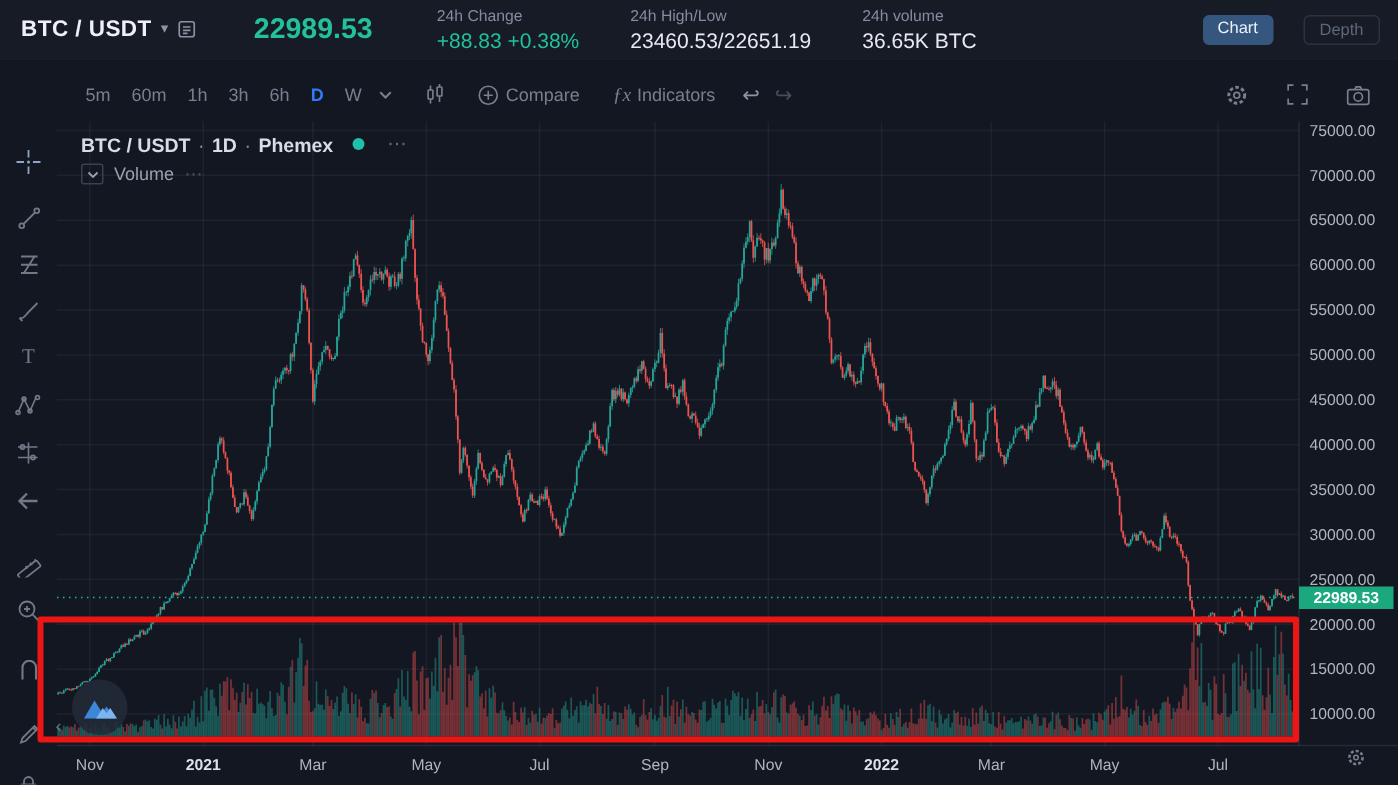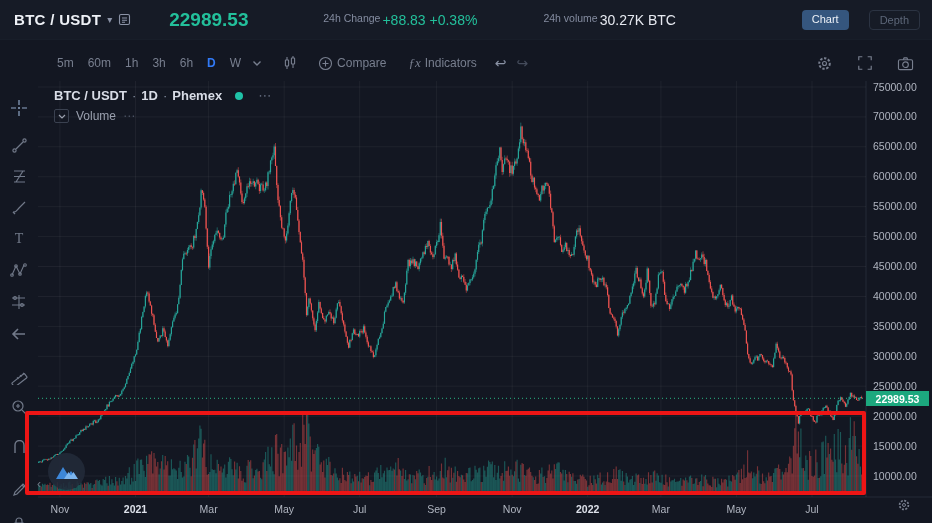--- a/index.html
+++ b/index.html
@@ -8,21 +8,21 @@
 
   
   .topbar { position:absolute; left:0; top:0; width:932px; height:40px; background:#161b26;
             border-bottom:1px solid #20263240; display:flex; align-items:center; z-index:6; }
   .symbol-block { display:flex; align-items:center; gap:6px; padding:0 10px 0 14px; cursor:pointer; }
   .symbol { font-size:15px; font-weight:700; color:#eef1f6; letter-spacing:.3px; }
   .caret { color:#8b93a6; font-size:10px; }
   .spec-icon { color:#8b93a6; display:flex; }
   .last-price { font-size:19px; font-weight:700; color:#23c09b; margin:0 0 0 28px; min-width:96px; }
   .stats { display:flex; gap:34px; margin-left:26px; }
-  .stat { display:flex; flex-direction:row; justify-content:center; gap:2px;margin-left:32px; }
+  .stat { display:flex; flex-direction:column; justify-content:center; gap:2px; }
   .stat .lbl { font-size:10.5px; color:#848ca0; }
   .stat .val { font-size:14px; color:#e6e9f0; }
   .stat .val.pos { color:#23c09b; }
   .view-toggle { margin-left:auto; margin-right:12px; display:flex; gap:20px; }
   .vbtn { font-size:11px; padding:3px 10px; border-radius:4px; cursor:pointer; }
   .vbtn.active { background:#35567e; color:#edf1f7; }
   .vbtn.inactive { border:1px solid #2b3342; color:#5d6779; }
 
   
   .chart-toolbar { position:absolute; left:38px; top:45px; width:894px; height:36px;
@@ -85,22 +85,26 @@
       </svg>
     </span>
   </div>
   <div class="last-price">22989.53</div>
   <div class="stats">
     <div class="stat">
       <span class="lbl">24h Change</span>
       <span class="val pos">+88.83 +0.38%</span>
     </div>
     <div class="stat">
+      <span class="lbl">24h High/Low</span>
+      <span class="val">23460.53/22651.19</span>
+    </div>
+    <div class="stat">
       <span class="lbl">24h volume</span>
-      <span class="val">30.27K BTC</span>
+      <span class="val">36.65K BTC</span>
     </div>
   </div>
   <div class="view-toggle">
     <span class="vbtn active">Chart</span>
     <span class="vbtn inactive">Depth</span>
   </div>
 </div>
 
 <div class="chart-toolbar">
   <div class="intervals" id="intervals">

